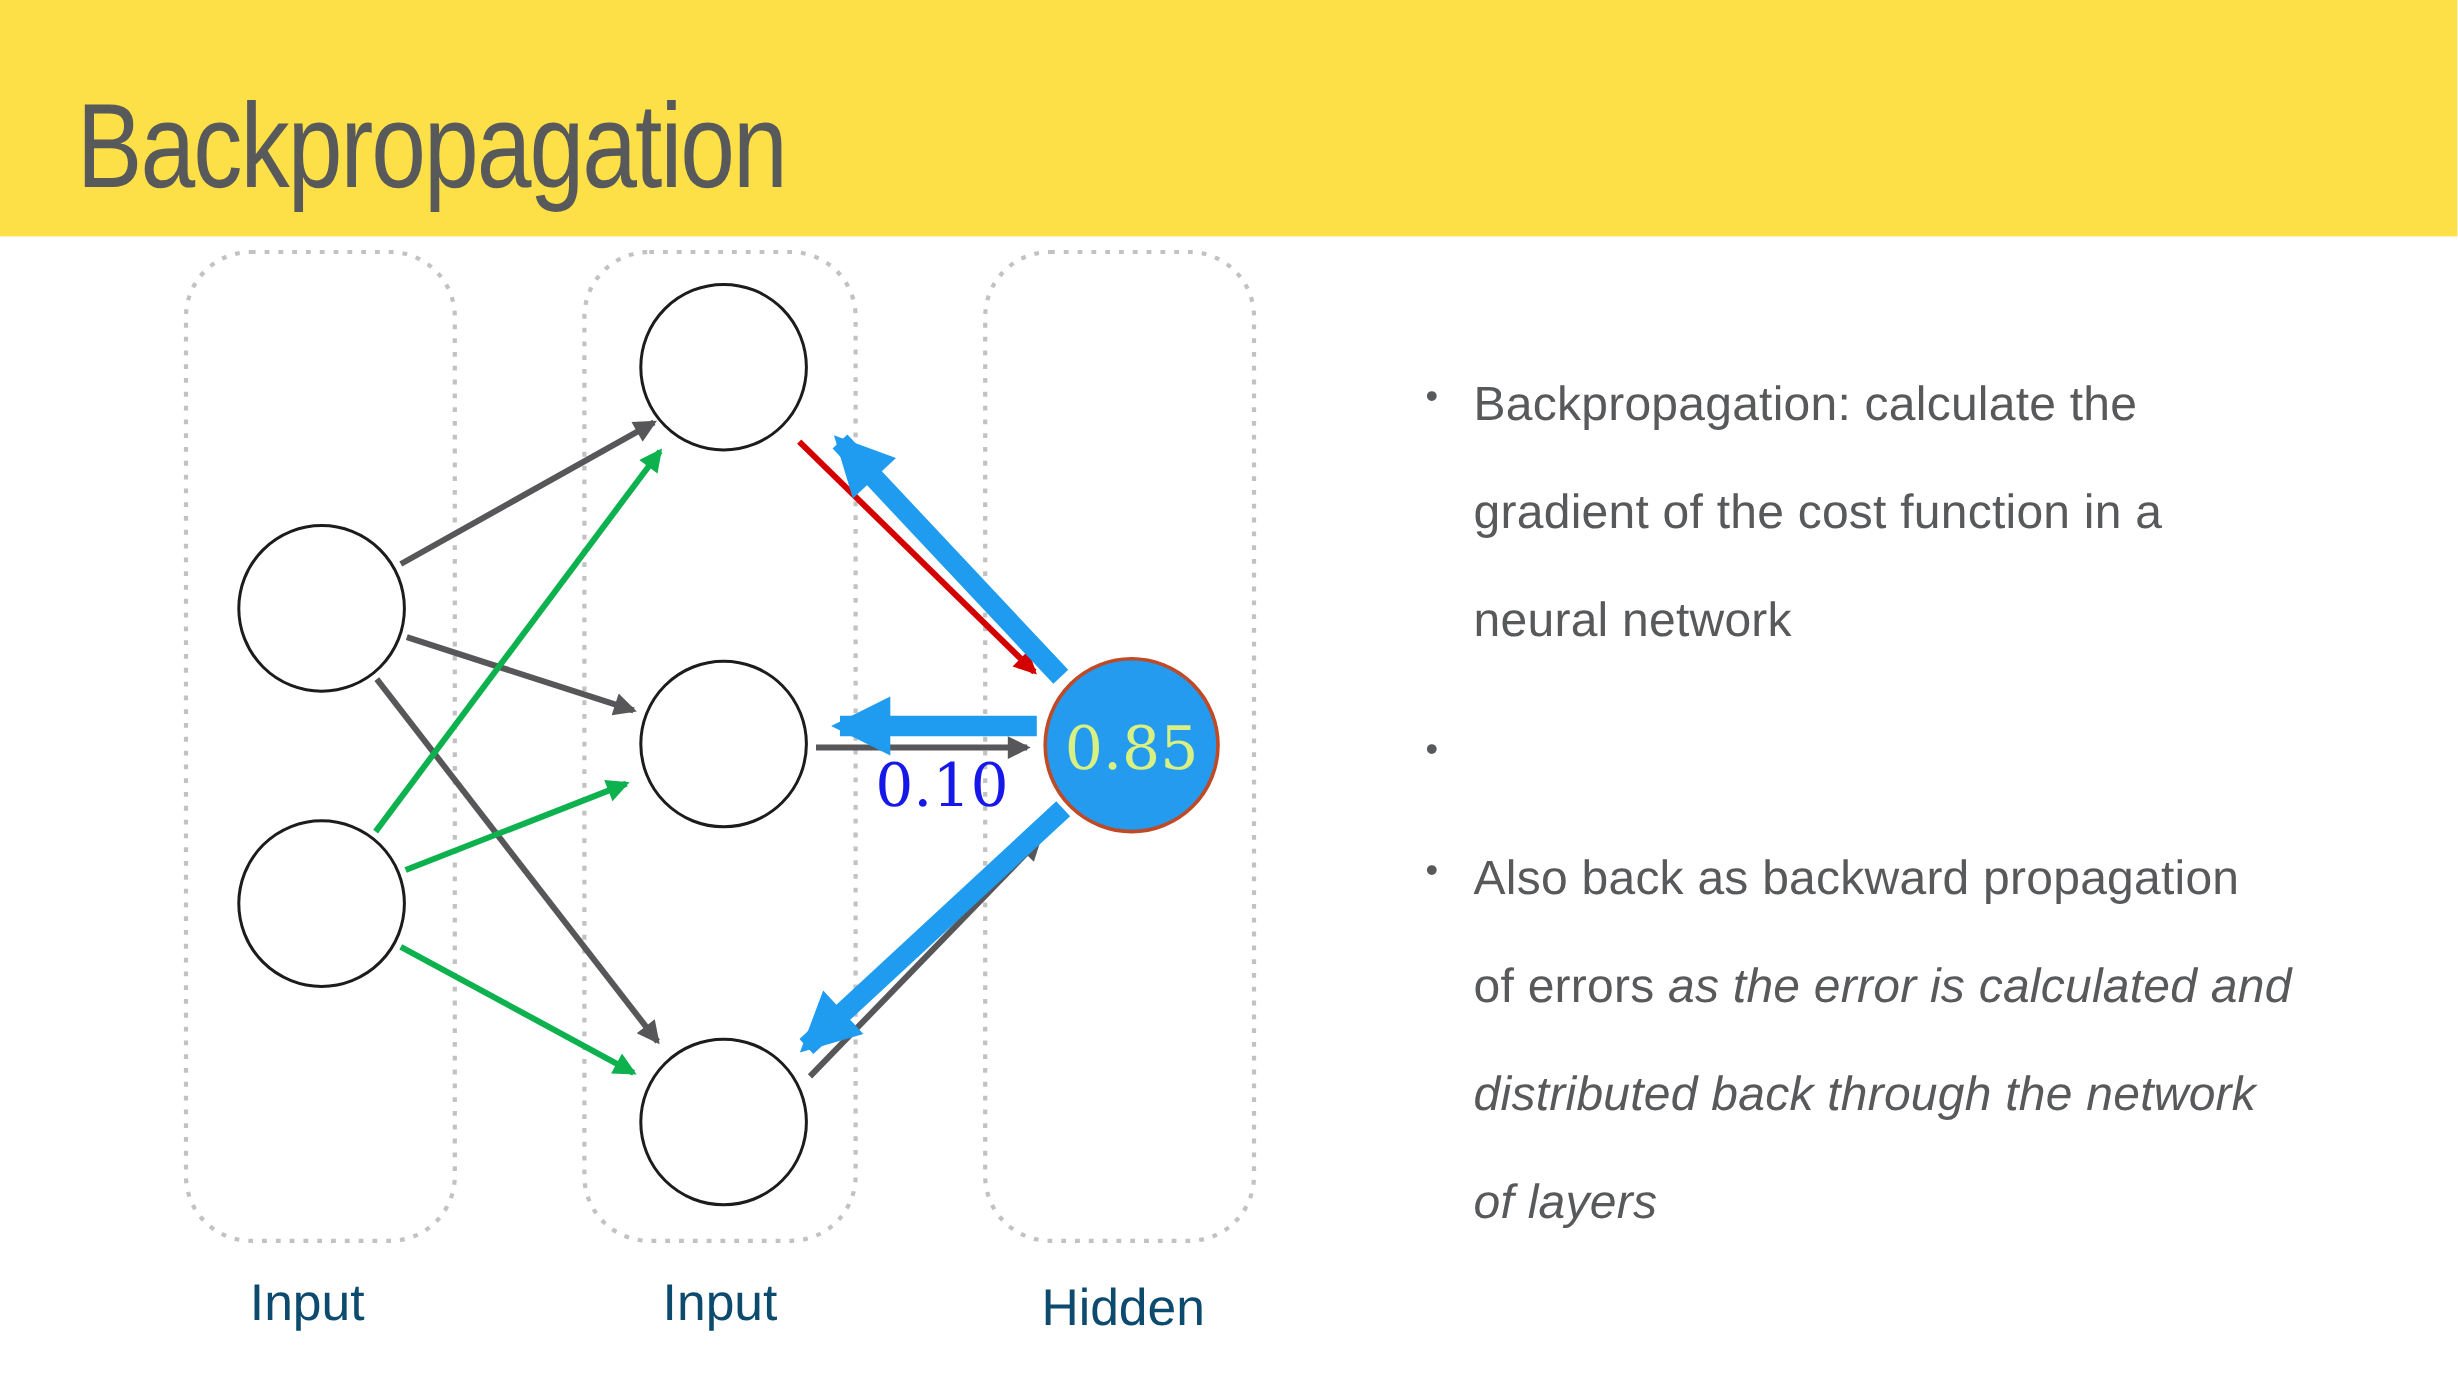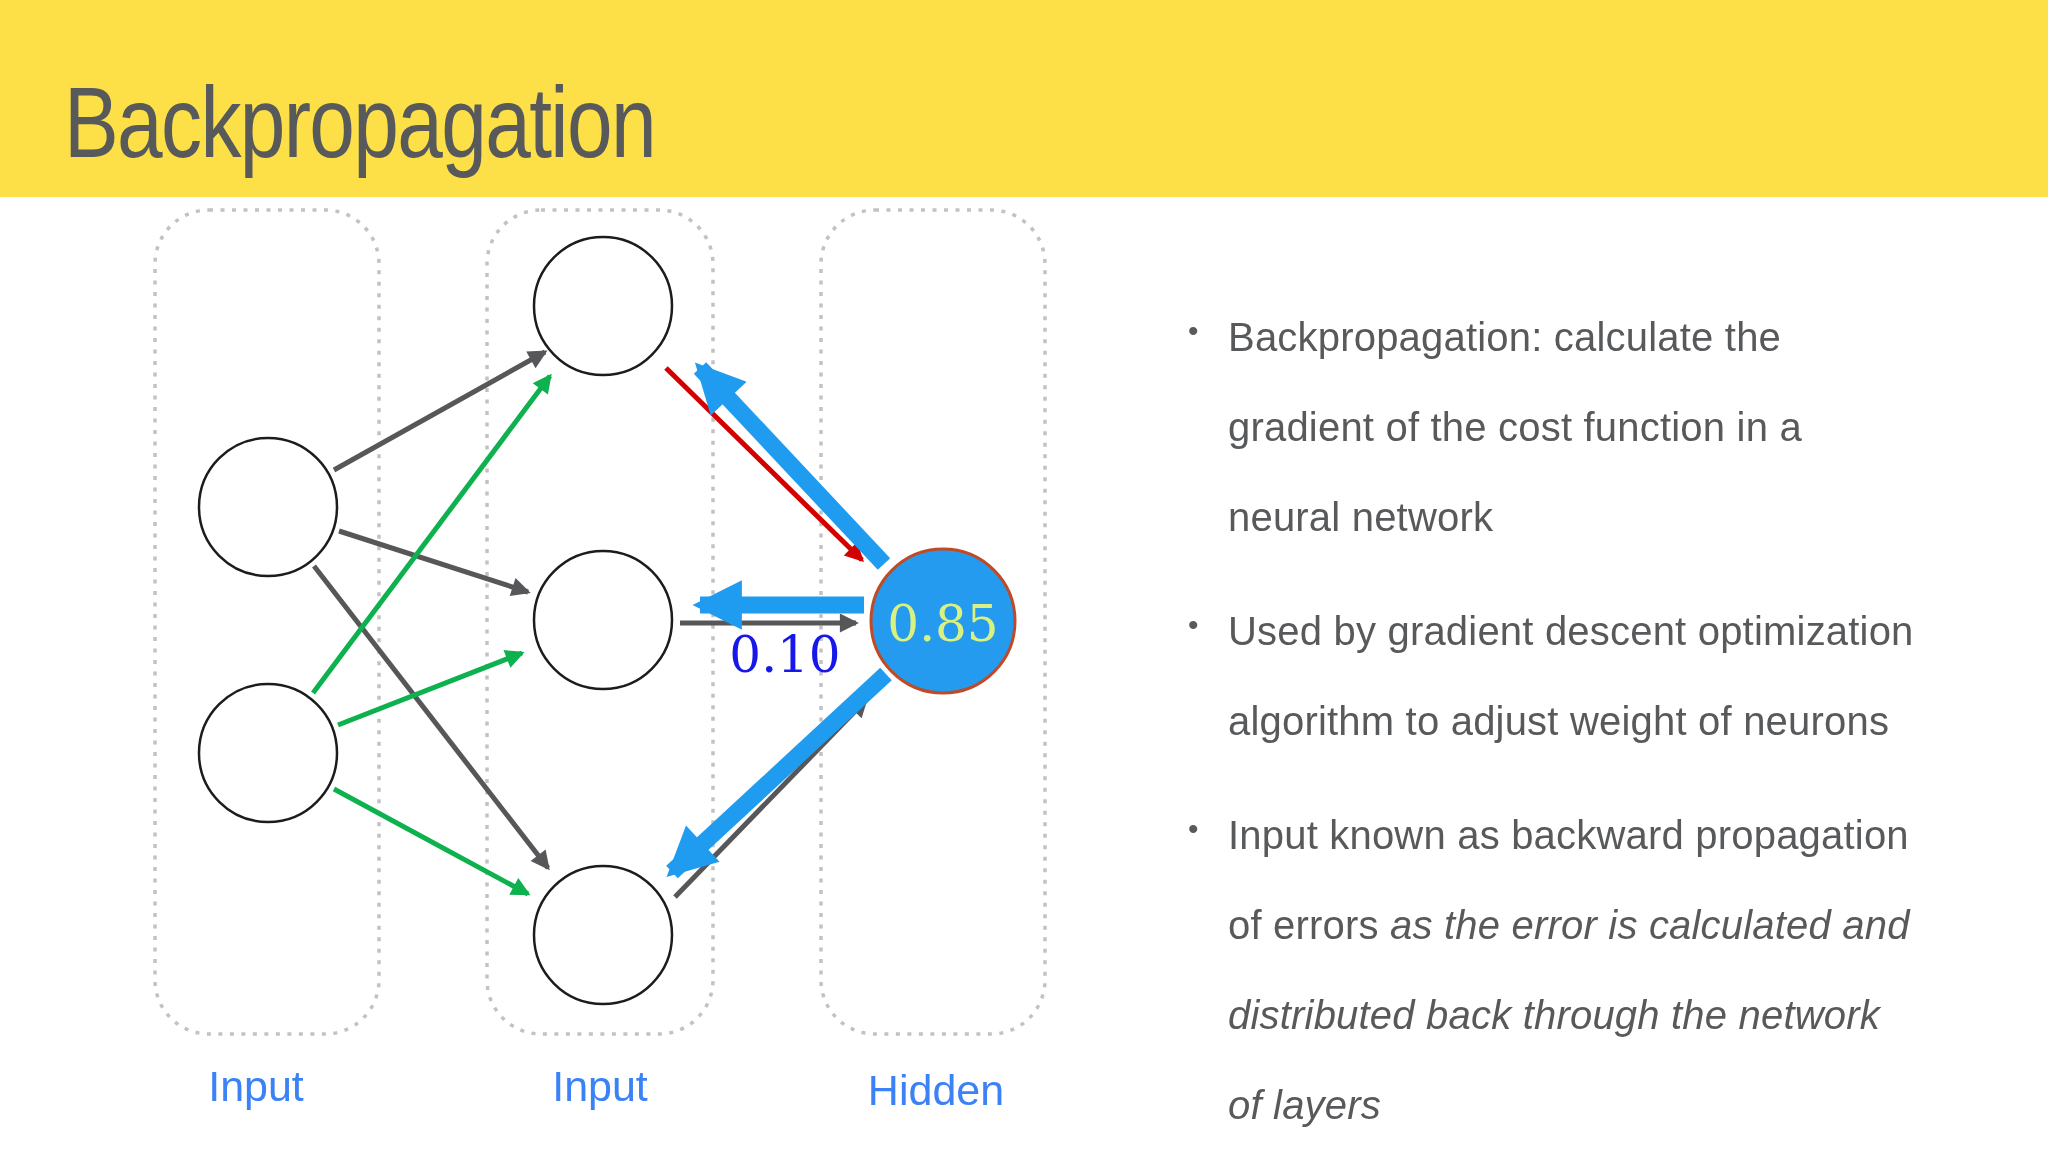--- a/index.html
+++ b/index.html
@@ -29,21 +29,21 @@
   #mk-gray path{fill:#57575a;}
   #mk-green path{fill:#0db14e;}
   #mk-red path{fill:#d40000;}
   #mk-blue path{fill:#1f9cf0;}
   .node{stroke:#1c1c1c;stroke-width:2.5;fill:#ffffff;}
   .layer-box{fill:none;stroke-width:3.5;stroke-dasharray:4 7.5;}
   .value-text{font-family:"DejaVu Serif","Liberation Serif",serif;font-size:50px;text-anchor:middle;}
   
   .layer-label{
     position:absolute;top:1062px;
-    font-size:43px;font-weight:300;color:#3b82f6;
+    font-size:43px;font-weight:300;color:#0c4a6e;
     transform:translateX(-50%);white-space:nowrap;
   }
   
   .bullets{
     position:absolute;left:1188px;top:292px;width:830px;
     color:#58595b;font-size:40px;font-weight:300;
   }
   .bullet{display:flex;align-items:flex-start;margin-bottom:24px;}
   .bullet .dot{
     flex:0 0 auto;width:40px;font-size:30px;line-height:77px;
@@ -115,23 +115,21 @@
 
 <aside class="bullets">
   <div class="bullet">
     <span class="dot">•</span>
     <p class="btext">Backpropagation: calculate the
 gradient of the cost function in a
 neural network</p>
   </div>
   <div class="bullet">
     <span class="dot">•</span>
-    <p class="btext">Used by gradient descent optimization
-algorithm to adjust weight of neurons</p>
   </div>
   <div class="bullet">
     <span class="dot">•</span>
-    <p class="btext"><span>Input known as backward propagation
+    <p class="btext"><span>Also back as backward propagation
 of errors </span><em>as the error is calculated and
 distributed back through the network
 of layers</em></p>
   </div>
 </aside>
 
 </body></html>

